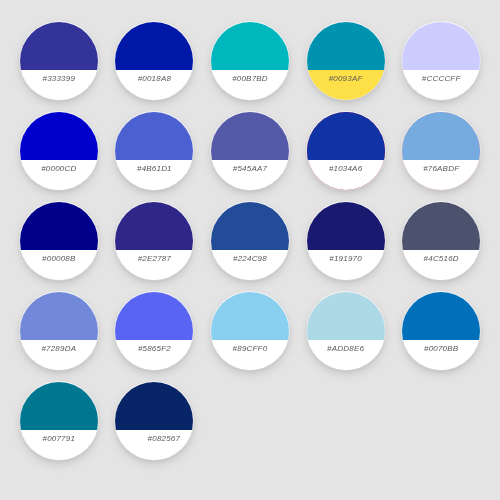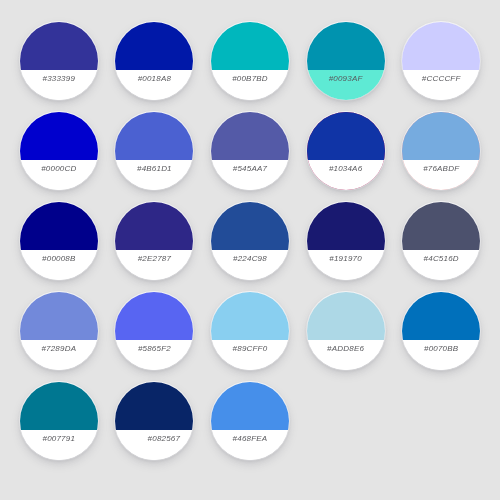--- a/index.html
+++ b/index.html
@@ -96,21 +96,21 @@
       <div class="swatch" style="background: rgb(255, 255, 255);">
         <div class="swatch-color" style="background-color: rgb(0, 183, 189);"></div>
         <div class="swatch-label-band" style="background: rgb(255, 255, 255);">
           <span class="swatch-label" style="color: rgb(88, 88, 92);">#00B7BD</span>
         </div>
       </div>
     </div>
     <div class="swatch-cell">
       <div class="swatch" style="background: rgb(255, 255, 255);">
         <div class="swatch-color" style="background-color: rgb(0, 147, 175);"></div>
-        <div class="swatch-label-band" style="background: #5eead4;">
+        <div class="swatch-label-band" style="background: #fde047;">
           <span class="swatch-label" style="color: rgb(88, 88, 92);">#0093AF</span>
         </div>
       </div>
     </div>
     <div class="swatch-cell">
       <div class="swatch" style="background: rgb(255, 255, 255);">
         <div class="swatch-color" style="background-color: rgb(204, 204, 255);"></div>
         <div class="swatch-label-band" style="background: rgb(255, 255, 255);">
           <span class="swatch-label" style="color: rgb(88, 88, 92);">#CCCCFF</span>
         </div>
@@ -242,24 +242,16 @@
         <div class="swatch-label-band" style="background: rgb(255, 255, 255);">
           <span class="swatch-label" style="color: rgb(88, 88, 92);">#007791</span>
         </div>
       </div>
     </div>
     <div class="swatch-cell">
       <div class="swatch" style="background: rgb(255, 255, 255);">
         <div class="swatch-color" style="background-color: rgb(8, 37, 103);"></div>
         <div class="swatch-label-band" style="background: rgb(255, 255, 255);">
           <span class="swatch-label" style="color: rgb(88, 88, 92); margin-left: 19px;">#082567</span>
-        </div>
-      </div>
-    </div>
-    <div class="swatch-cell">
-      <div class="swatch" style="background: rgb(255, 255, 255);">
-        <div class="swatch-color" style="background-color: rgb(70, 143, 234);"></div>
-        <div class="swatch-label-band" style="background: rgb(255, 255, 255);">
-          <span class="swatch-label" style="color: rgb(88, 88, 92);">#468FEA</span>
         </div>
       </div>
     </div>
   </div>
 
 </body></html>

